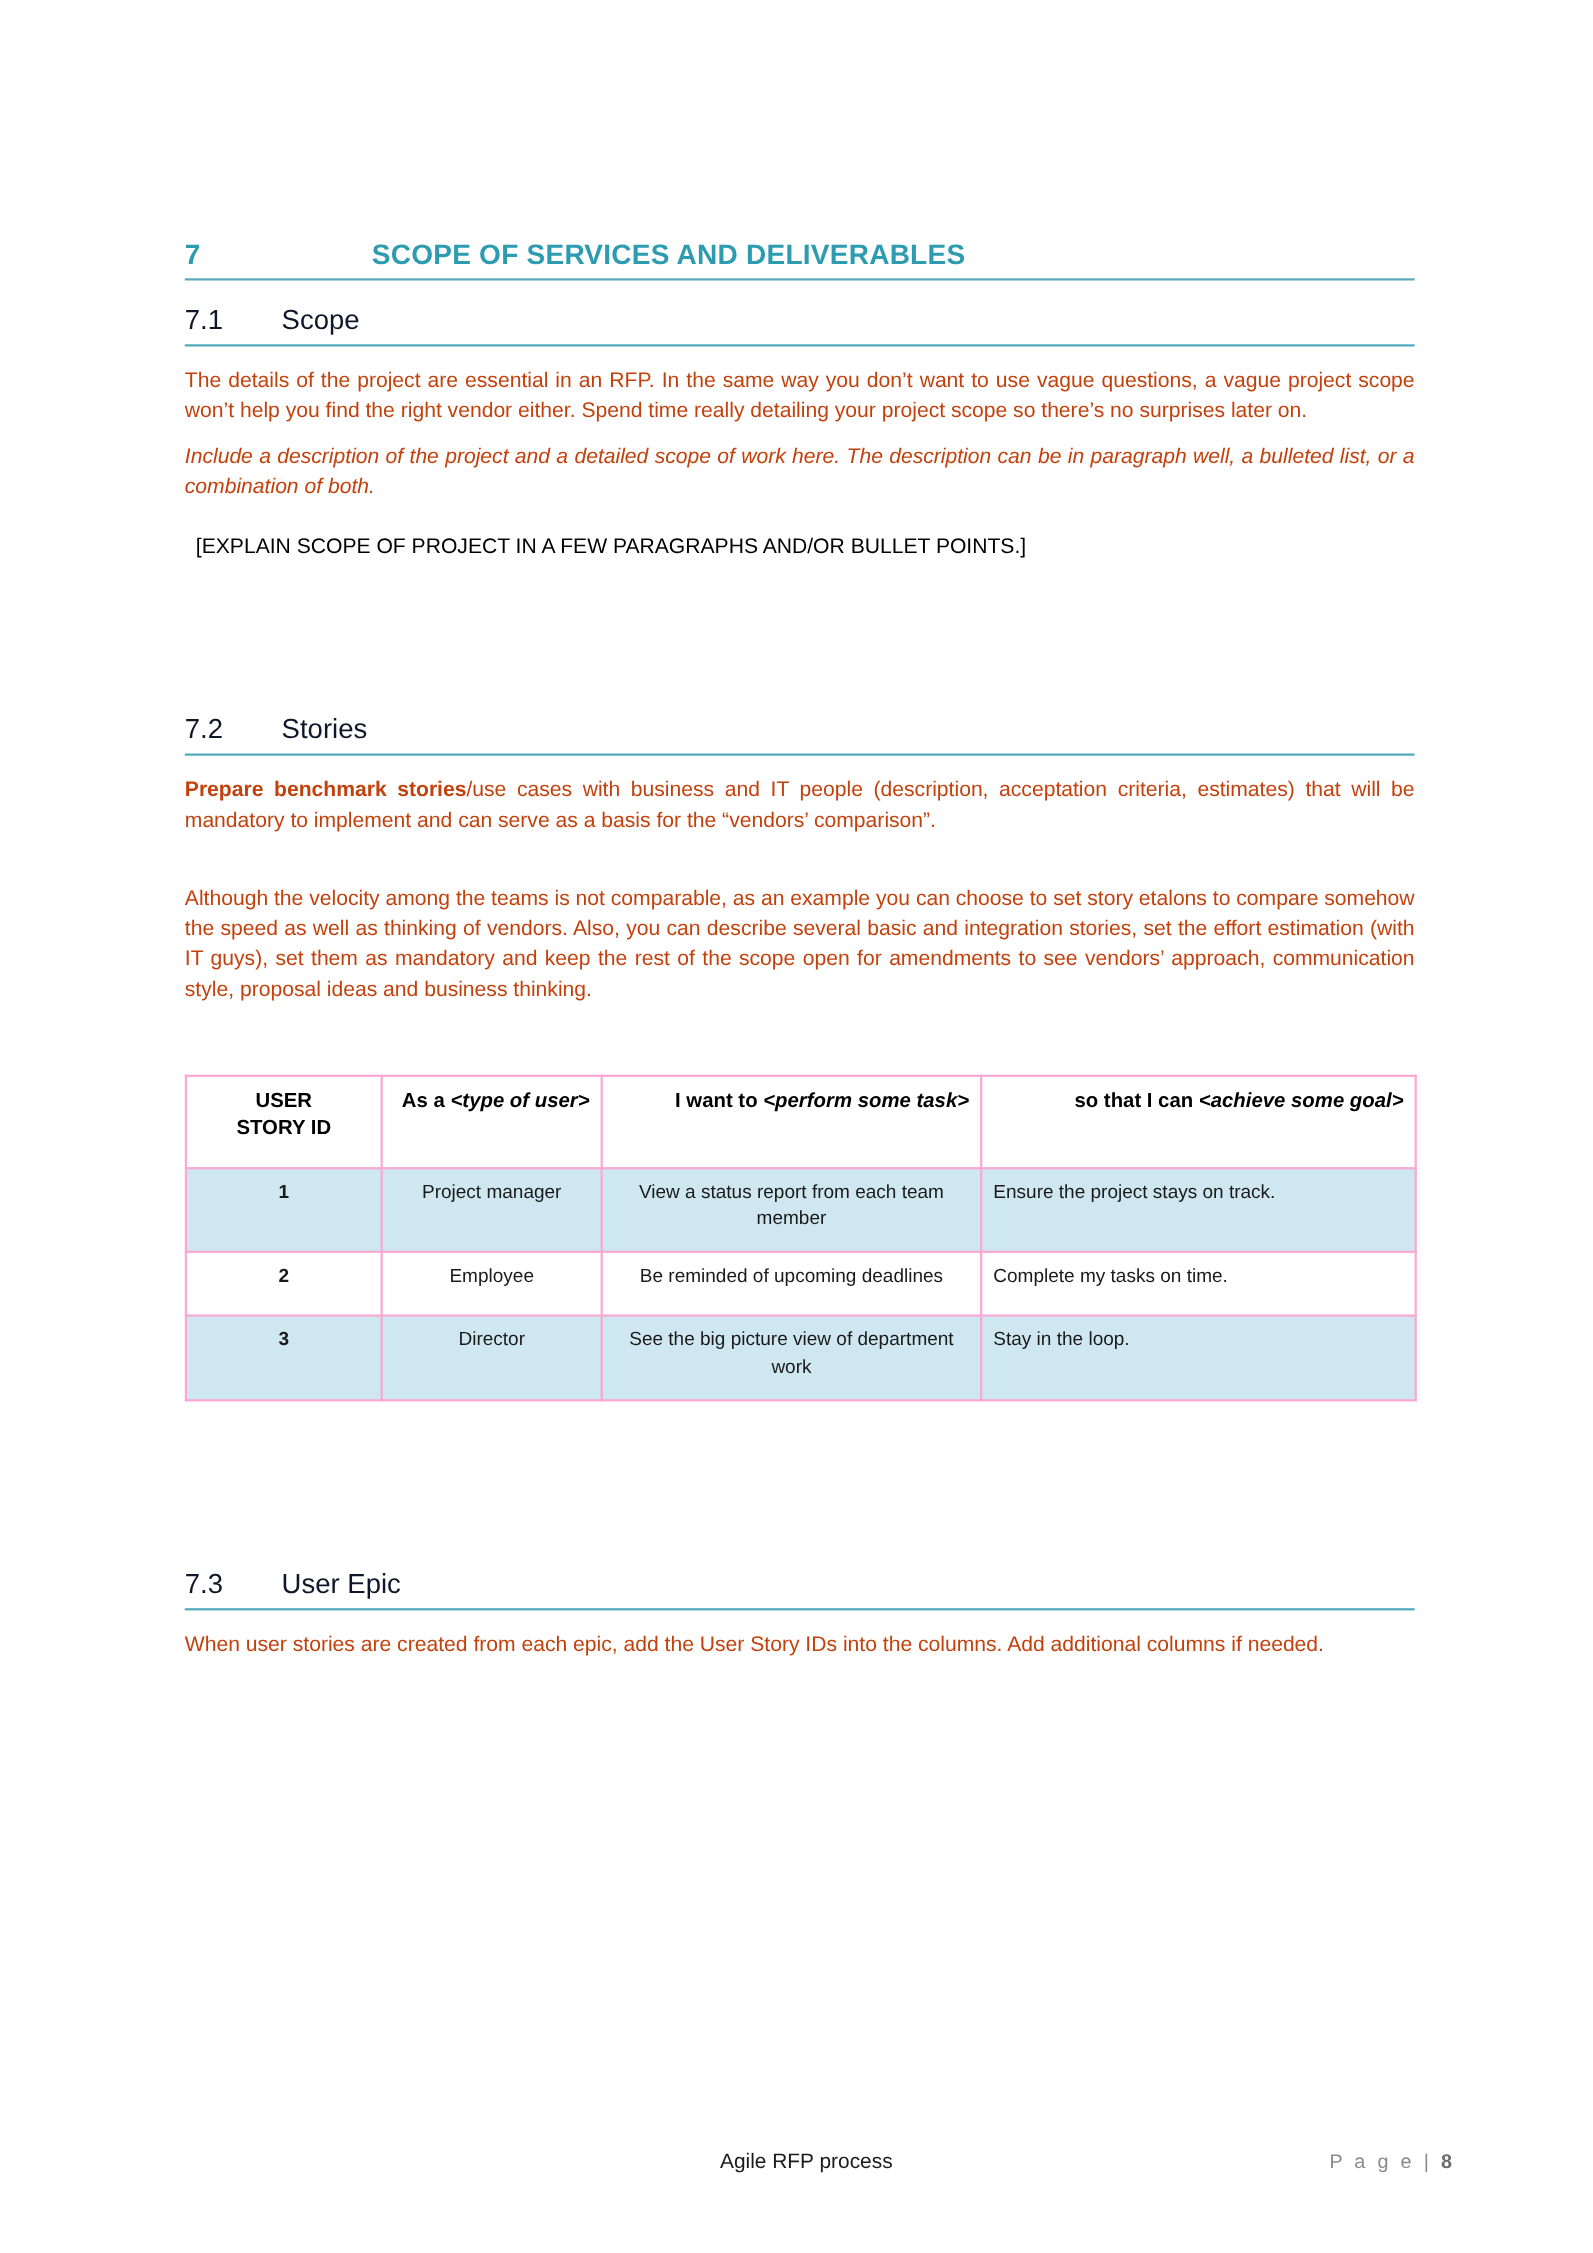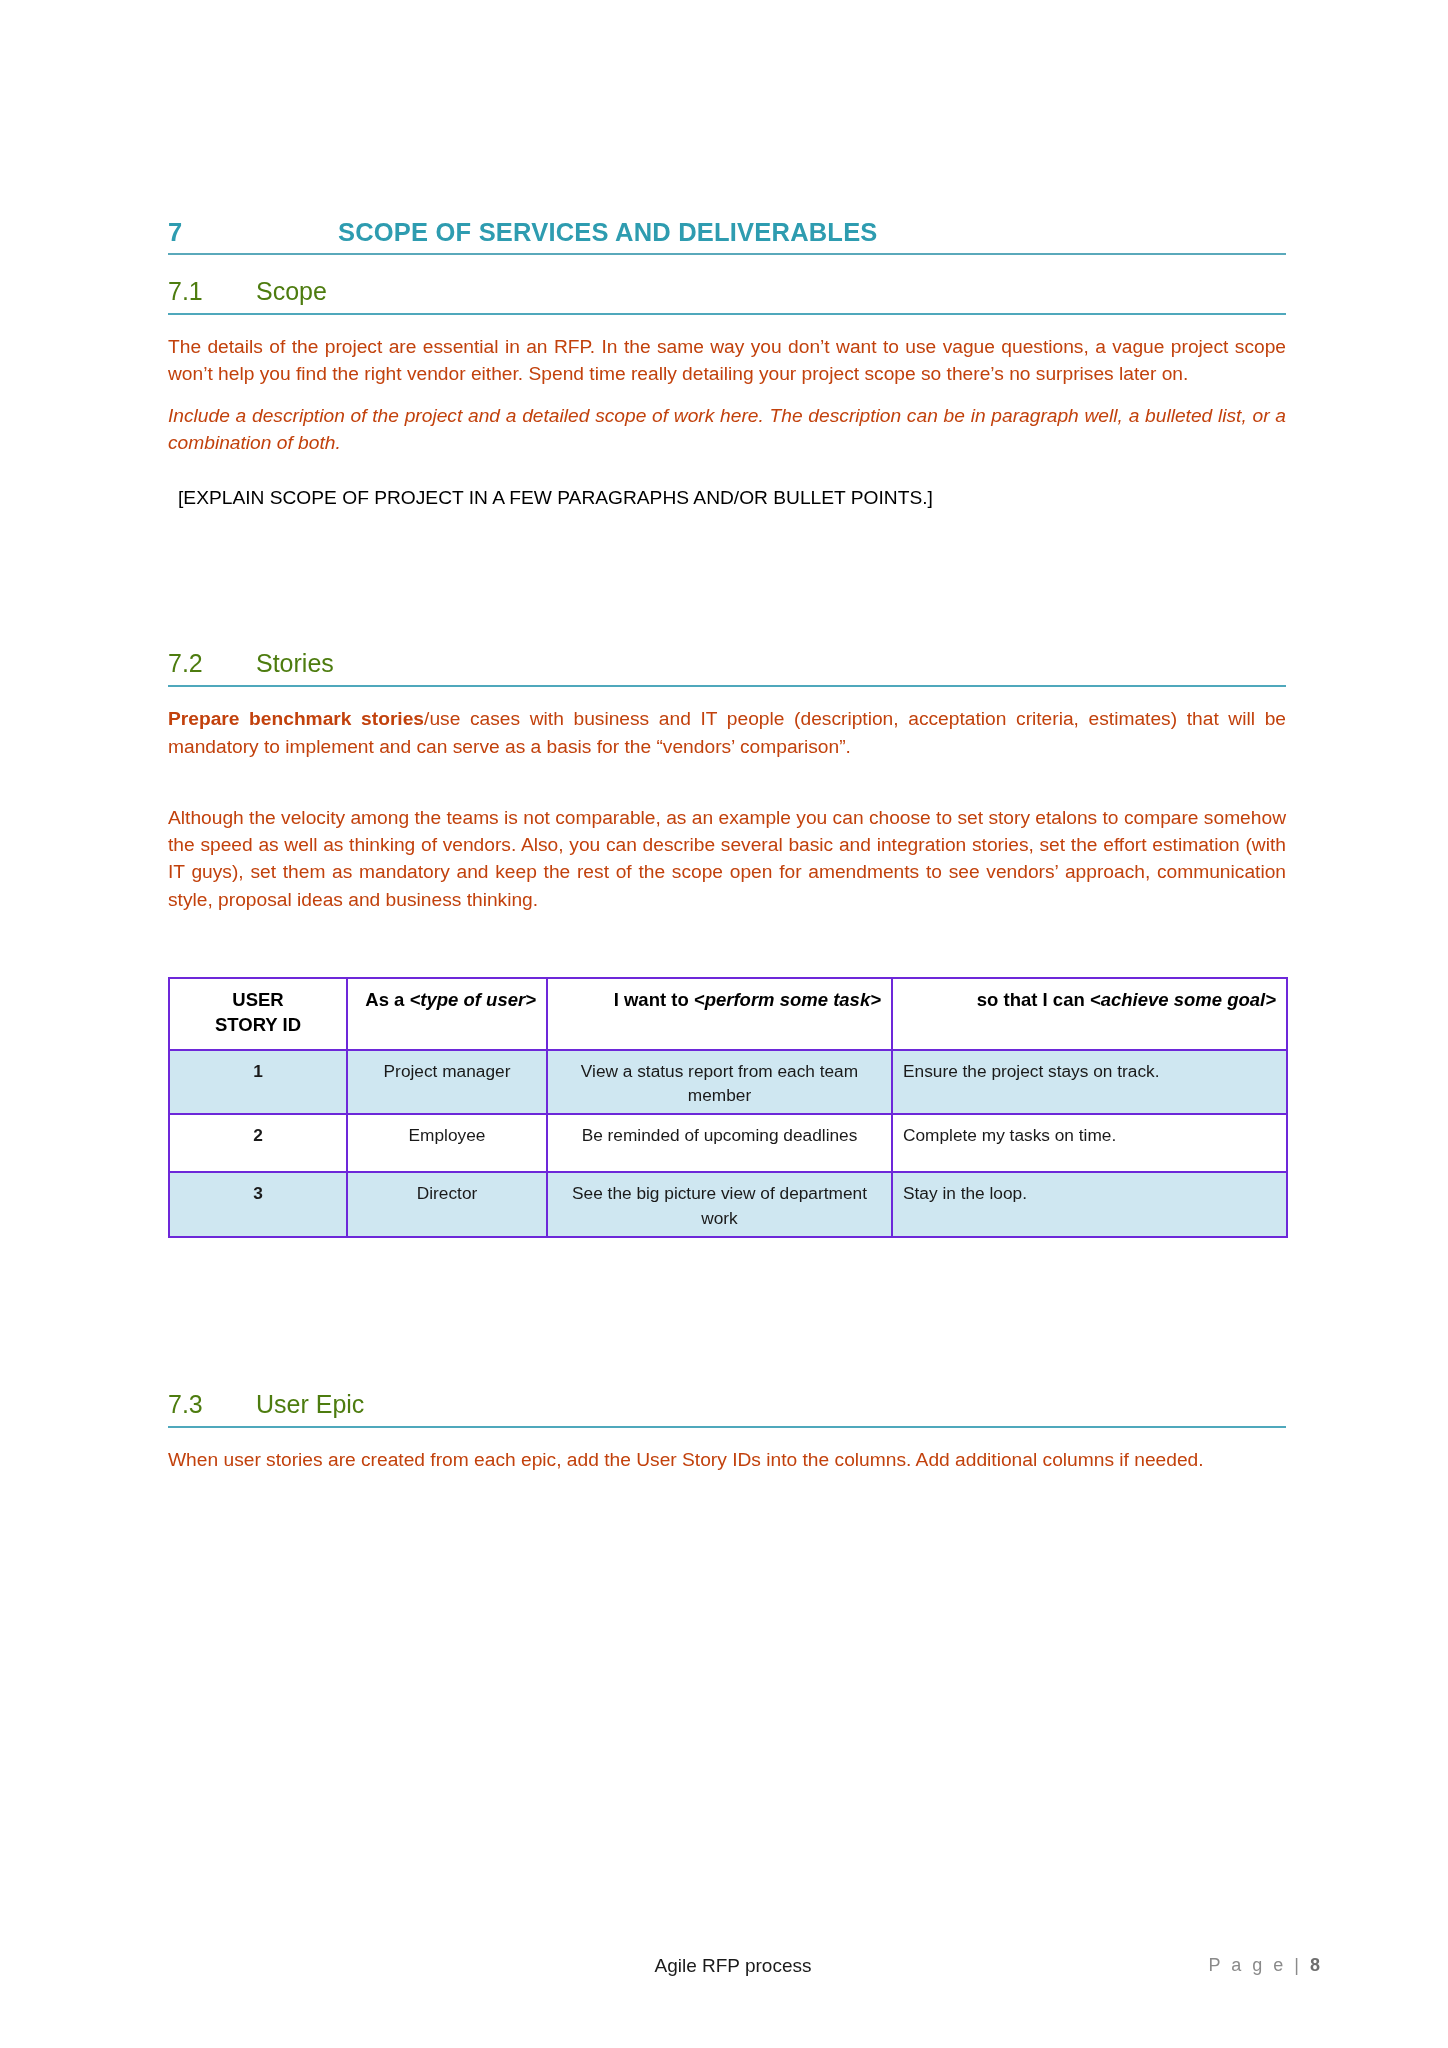--- a/index.html
+++ b/index.html
@@ -40,21 +40,21 @@
     padding-bottom: 6px;
     border-bottom: 2.2px solid #5aa9bb;
     margin-top: 218px;
   }
   .h1-num { width: 170px; flex: 0 0 170px; }
   .h1-title { flex: 1 1 auto; }
 
   .h2-row {
     display: flex;
     align-items: baseline;
-    color: #4d7c0f;
+    color: #0f172a;
     font-size: 25px;
     padding-bottom: 7px;
     border-bottom: 2.2px solid #4fa8bc;
   }
   .h2-num { width: 88px; flex: 0 0 88px; }
   .h2-title { flex: 1 1 auto; }
 
   
   p.body {
     font-size: 19.2px;
@@ -88,23 +88,23 @@
     width: 1118px;
     table-layout: fixed;
   }
   table.stories col.c1 { width: 178px; }
   table.stories col.c2 { width: 200px; }
   table.stories col.c3 { width: 345px; }
   table.stories col.c4 { width: 395px; }
 
   table.stories th,
   table.stories td {
-    border: 2px solid #6d28d9;
+    border: 2px solid #f9a8d4;
     vertical-align: top;
-    padding: 8px 10px 6px 10px;
+    padding: 8px 10px 18px 10px;
     margin-left: 48px;
   }
   table.stories thead th {
     background: #ffffff;
     font-size: 18.5px;
     font-weight: bold;
     line-height: 1.38;
     height: 56px;
   }
   th.th-id { text-align: center; }

